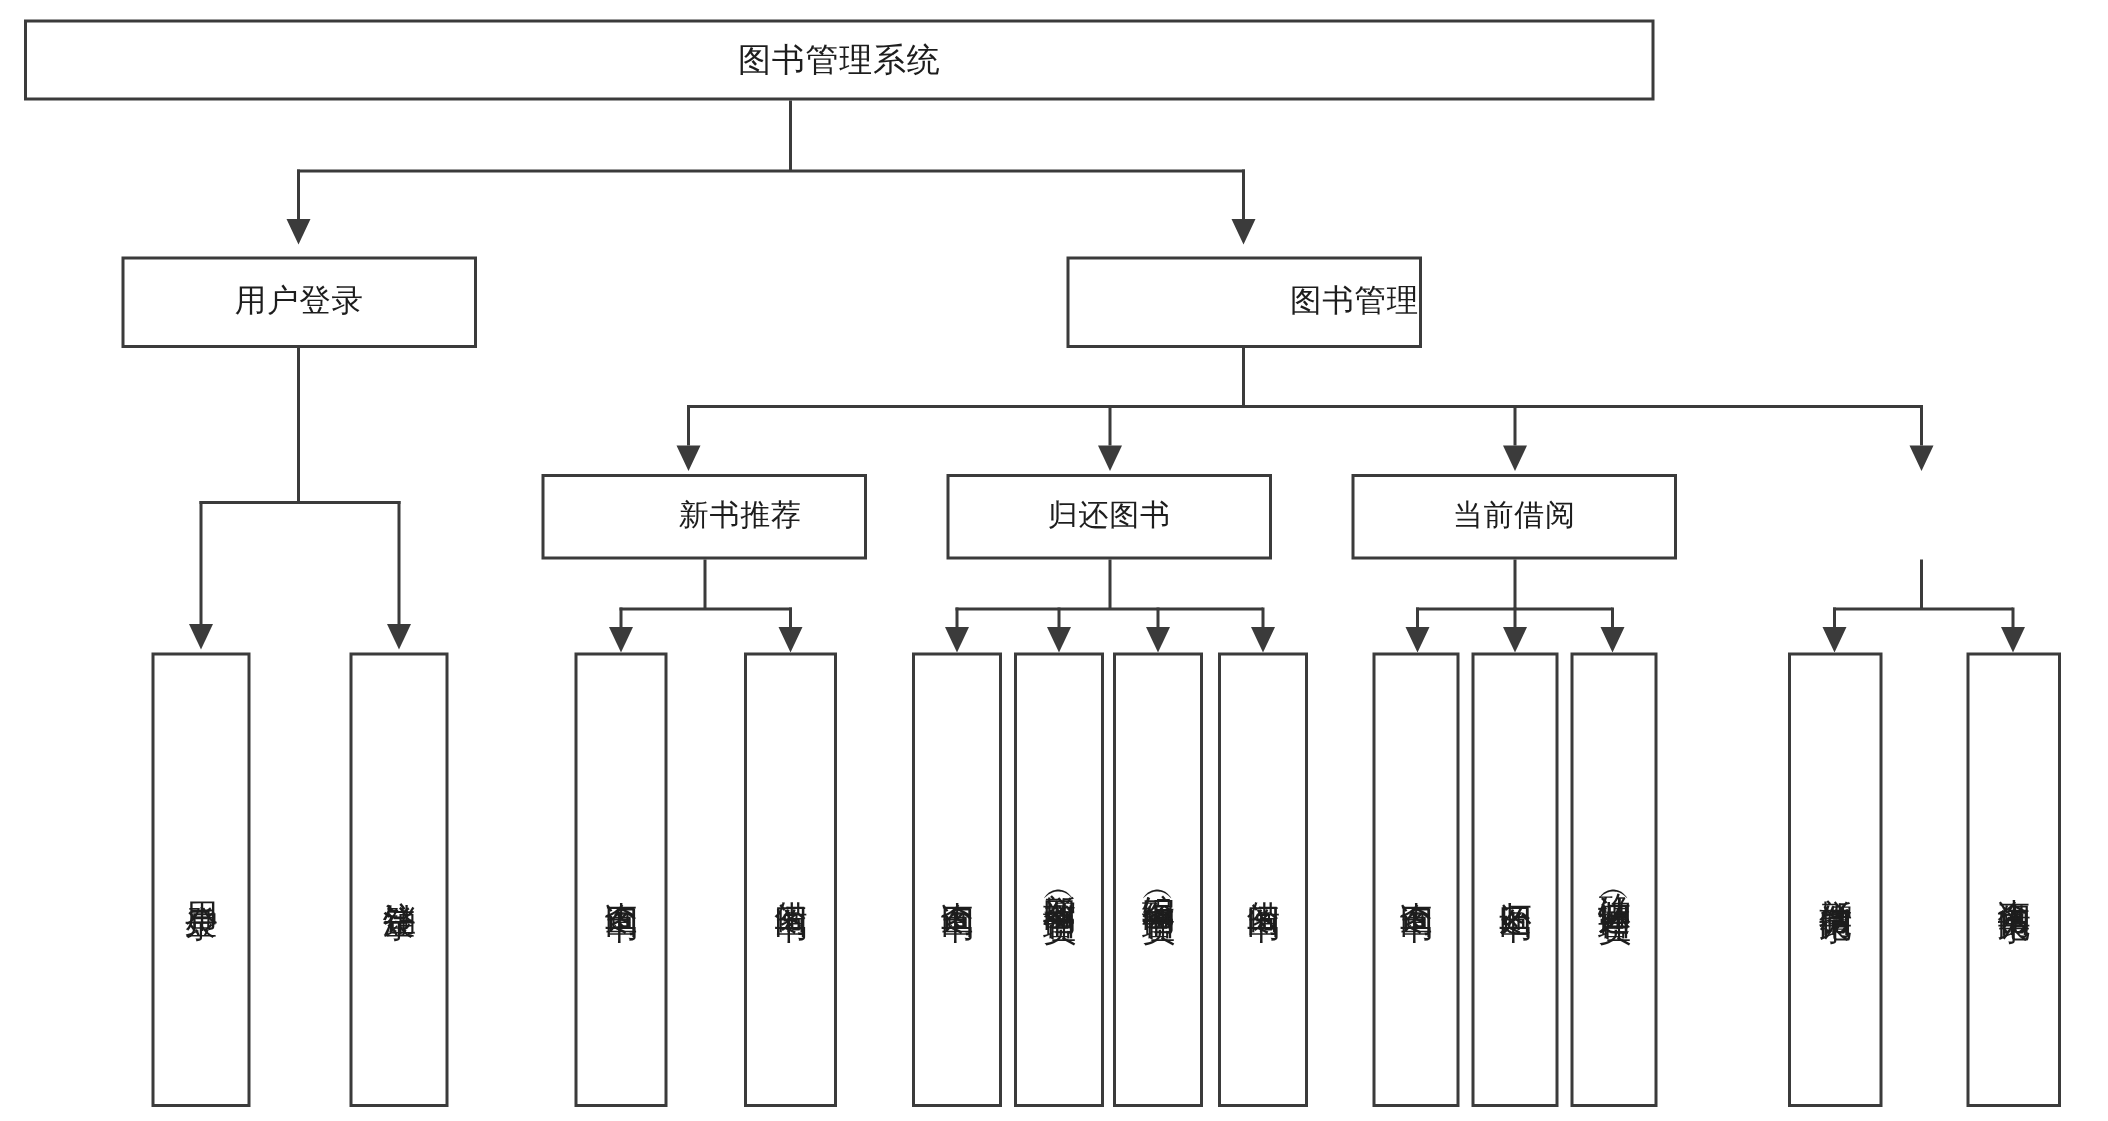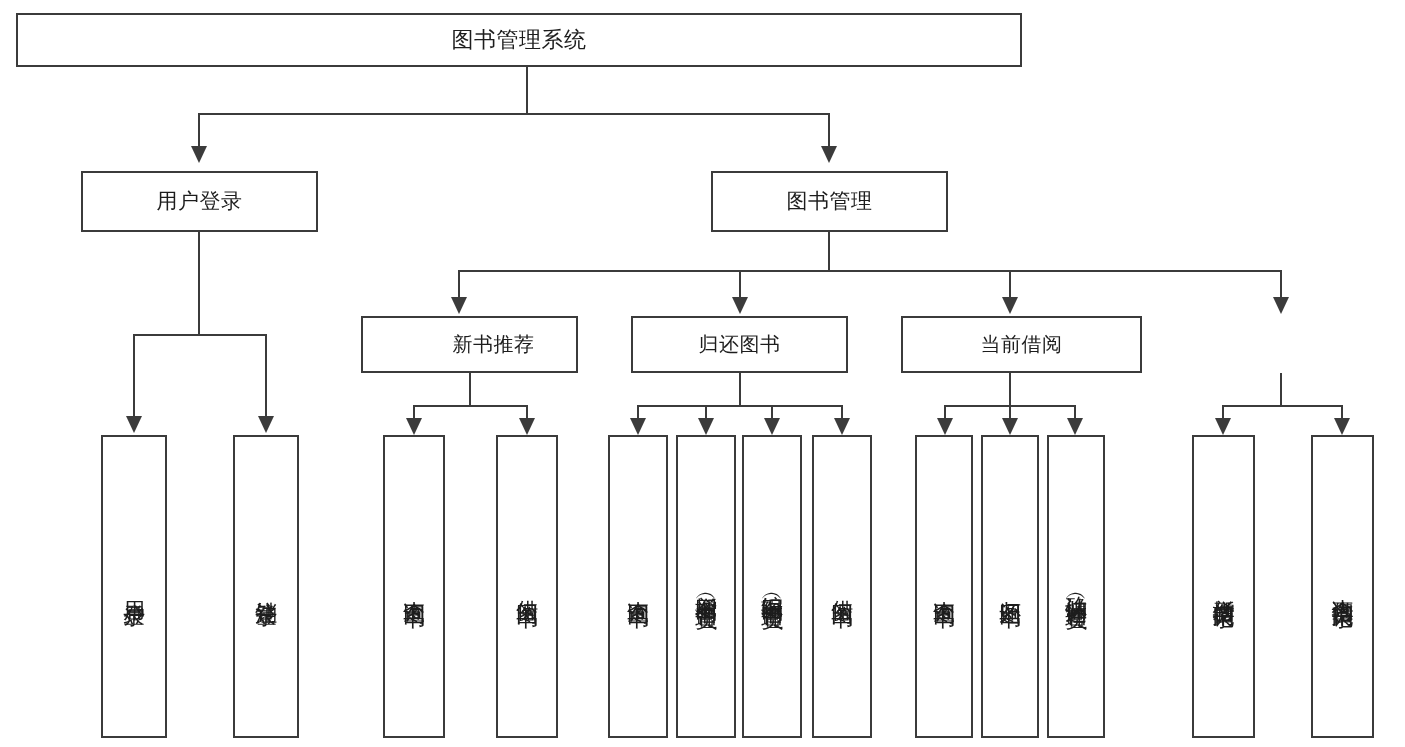--- a/index.html
+++ b/index.html
@@ -79,38 +79,38 @@
     color:#b9b9b9;
     white-space:nowrap;
     user-select:none;
   }
 </style>
 </head>
 <body>
 
 <div id="canvas">
 
-  <div class="node root" style="left:16px;top:13px;width:1006px;height:54px;">
+  <div class="node root" style="left:16px;top:13px;width:1087px;height:54px;">
     <span class="lbl">图书管理系统</span>
   </div>
 
   <div class="vline" style="left:526px;top:67px;width:2px;height:47px;"></div>
 
   <div class="hline" style="left:198px;top:113px;width:632px;height:2px;"></div>
 
   <div class="vline" style="left:198px;top:113px;width:2px;height:33px;"></div>
   <div class="arrow" style="left:191px;top:146px;"></div>
   <div class="vline" style="left:828px;top:113px;width:2px;height:33px;"></div>
   <div class="arrow" style="left:821px;top:146px;"></div>
 
   <div class="node lvl1" style="left:81px;top:171px;width:237px;height:61px;">
     <span class="lbl">用户登录</span>
   </div>
 
-  <div class="node lvl1" style="left:711px;top:171px;width:237px;height:61px;">
+  <div class="node lvl1" style="left:711px;top:171px;width:237px;height:61px;justify-content:flex-end;">
     <span class="lbl">图书管理</span>
   </div>
 
   <div class="vline" style="left:198px;top:232px;width:2px;height:103px;"></div>
   <div class="hline" style="left:133px;top:334px;width:134px;height:2px;"></div>
   <div class="vline" style="left:133px;top:334px;width:2px;height:82px;"></div>
   <div class="arrow" style="left:126px;top:416px;"></div>
   <div class="vline" style="left:265px;top:334px;width:2px;height:82px;"></div>
   <div class="arrow" style="left:258px;top:416px;"></div>
 
@@ -125,21 +125,21 @@
   <div class="arrow" style="left:1002px;top:297px;"></div>
   <div class="vline" style="left:1280px;top:270px;width:2px;height:27px;"></div>
   <div class="arrow" style="left:1273px;top:297px;"></div>
 
   <div class="node lvl2" style="left:361px;top:316px;width:217px;height:57px;padding-left:48px;">
     <span class="lbl">新书推荐</span>
   </div>
   <div class="node lvl2" style="left:631px;top:316px;width:217px;height:57px;">
     <span class="lbl">归还图书</span>
   </div>
-  <div class="node lvl2" style="left:901px;top:316px;width:241px;height:57px;text-align:center;">
+  <div class="node lvl2" style="left:901px;top:316px;width:217px;height:57px;text-align:center;">
     <span class="lbl">当前借阅</span>
   </div>
 
   <div class="vline" style="left:469px;top:373px;width:2px;height:33px;"></div>
   <div class="hline" style="left:413px;top:405px;width:115px;height:2px;"></div>
   <div class="vline" style="left:413px;top:405px;width:2px;height:13px;"></div>
   <div class="arrow" style="left:406px;top:418px;"></div>
   <div class="vline" style="left:526px;top:405px;width:2px;height:13px;"></div>
   <div class="arrow" style="left:519px;top:418px;"></div>
 

